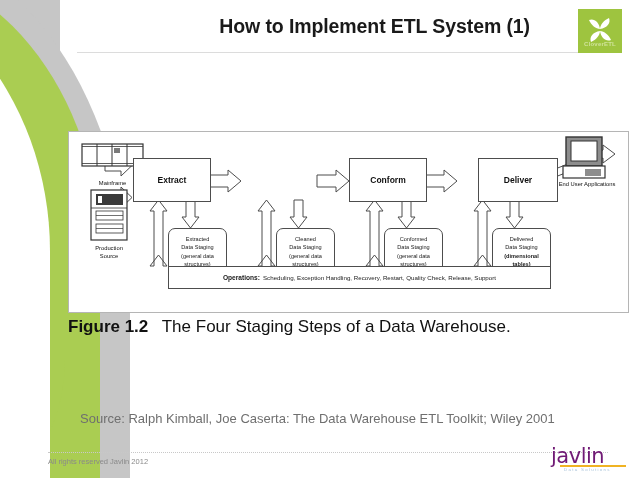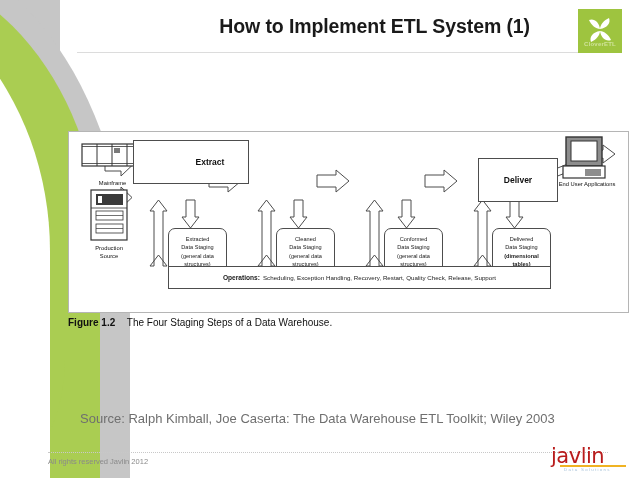--- a/index.html
+++ b/index.html
@@ -95,21 +95,21 @@
 
   .lbl{
     position:absolute;font-size:5.8px;color:#111;text-align:center;
     line-height:1.45;
   }
 
   svg.ovl{position:absolute;left:0;top:0;width:559px;height:180px;overflow:visible;pointer-events:none;}
 
   
   .fig-cap{
-    position:absolute;left:68px;top:317px;font-size:10px;color:#111;
+    position:absolute;left:68px;top:317px;font-size:17px;color:#111;
     white-space:nowrap;
   }
   .fig-cap .num{font-weight:bold;margin-right:9px;}
 
   
   .source{
     position:absolute;left:80px;top:411px;
     font-size:13px;color:#6f6f6f;white-space:nowrap;
   }
 
@@ -118,21 +118,21 @@
     position:absolute;left:48px;top:452px;width:560px;height:1px;
     border-top:1px dotted #c8c8c8;
   }
   .foot-text{
     position:absolute;left:48px;top:457px;font-size:7.5px;color:#8a8a8a;
   }
   .javlin{
     position:absolute;left:551px;top:446px;width:80px;height:28px;
   }
   .javlin .word{
-    font-size:21px;color:#b91c1c;line-height:20px;letter-spacing:-0.5px;
+    font-size:21px;color:#701a75;line-height:20px;letter-spacing:-0.5px;
     font-family:"DejaVu Sans", sans-serif;
   }
   .javlin .ul{
     position:absolute;left:9px;top:19px;width:66px;height:1.6px;background:#f0b323;
   }
   .javlin .sub{
     position:absolute;left:13px;top:21px;font-size:4.4px;color:#a9c3d8;
     letter-spacing:1.3px;
   }
 </style>
@@ -226,22 +226,25 @@
       <span>Mainframe</span>
     </div>
     <div class="lbl" style="left:10px;top:112px;width:60px;">
       <div>Production</div>
       <div>Source</div>
     </div>
     <div class="lbl" style="left:480px;top:48px;width:76px;">
       <span>End User Applications</span>
     </div>
 
-    <div class="dbox" style="left:64px;top:8px;width:76px;height:42px;padding-left:38px;">
+    <div class="dbox" style="left:64px;top:26px;width:76px;height:42px;">
       <span>Extract</span>
+    </div>
+    <div class="dbox" style="left:280px;top:26px;width:76px;height:42px;">
+      <span>Conform</span>
     </div>
     <div class="dbox" style="left:409px;top:26px;width:78px;height:42px;">
       <span>Deliver</span>
     </div>
 
     <div class="stage" style="left:99px;top:96px;width:57px;height:45px;">
       <div>Extracted</div>
       <div>Data Staging</div>
       <div>(general data</div>
       <div>structures)</div>
@@ -269,21 +272,21 @@
       <span class="ops-label">Operations:</span>
       <span>Scheduling, Exception Handling, Recovery, Restart, Quality Check, Release, Support</span>
     </div>
   </div>
 
   <div class="fig-cap">
     <span class="num">Figure 1.2</span>
     <span>The Four Staging Steps of a Data Warehouse.</span>
   </div>
 
-  <div class="source">Source: Ralph Kimball, Joe Caserta: The Data Warehouse ETL Toolkit; Wiley 2003</div>
+  <div class="source">Source: Ralph Kimball, Joe Caserta: The Data Warehouse ETL Toolkit; Wiley 2001</div>
 
   <div class="foot-rule"></div>
   <div class="foot-text">All rights reserved Javlin 2012</div>
 
   <div class="javlin">
     <div class="word">javlin</div>
     <div class="ul"></div>
     <div class="sub">Data Solutions</div>
   </div>
 

